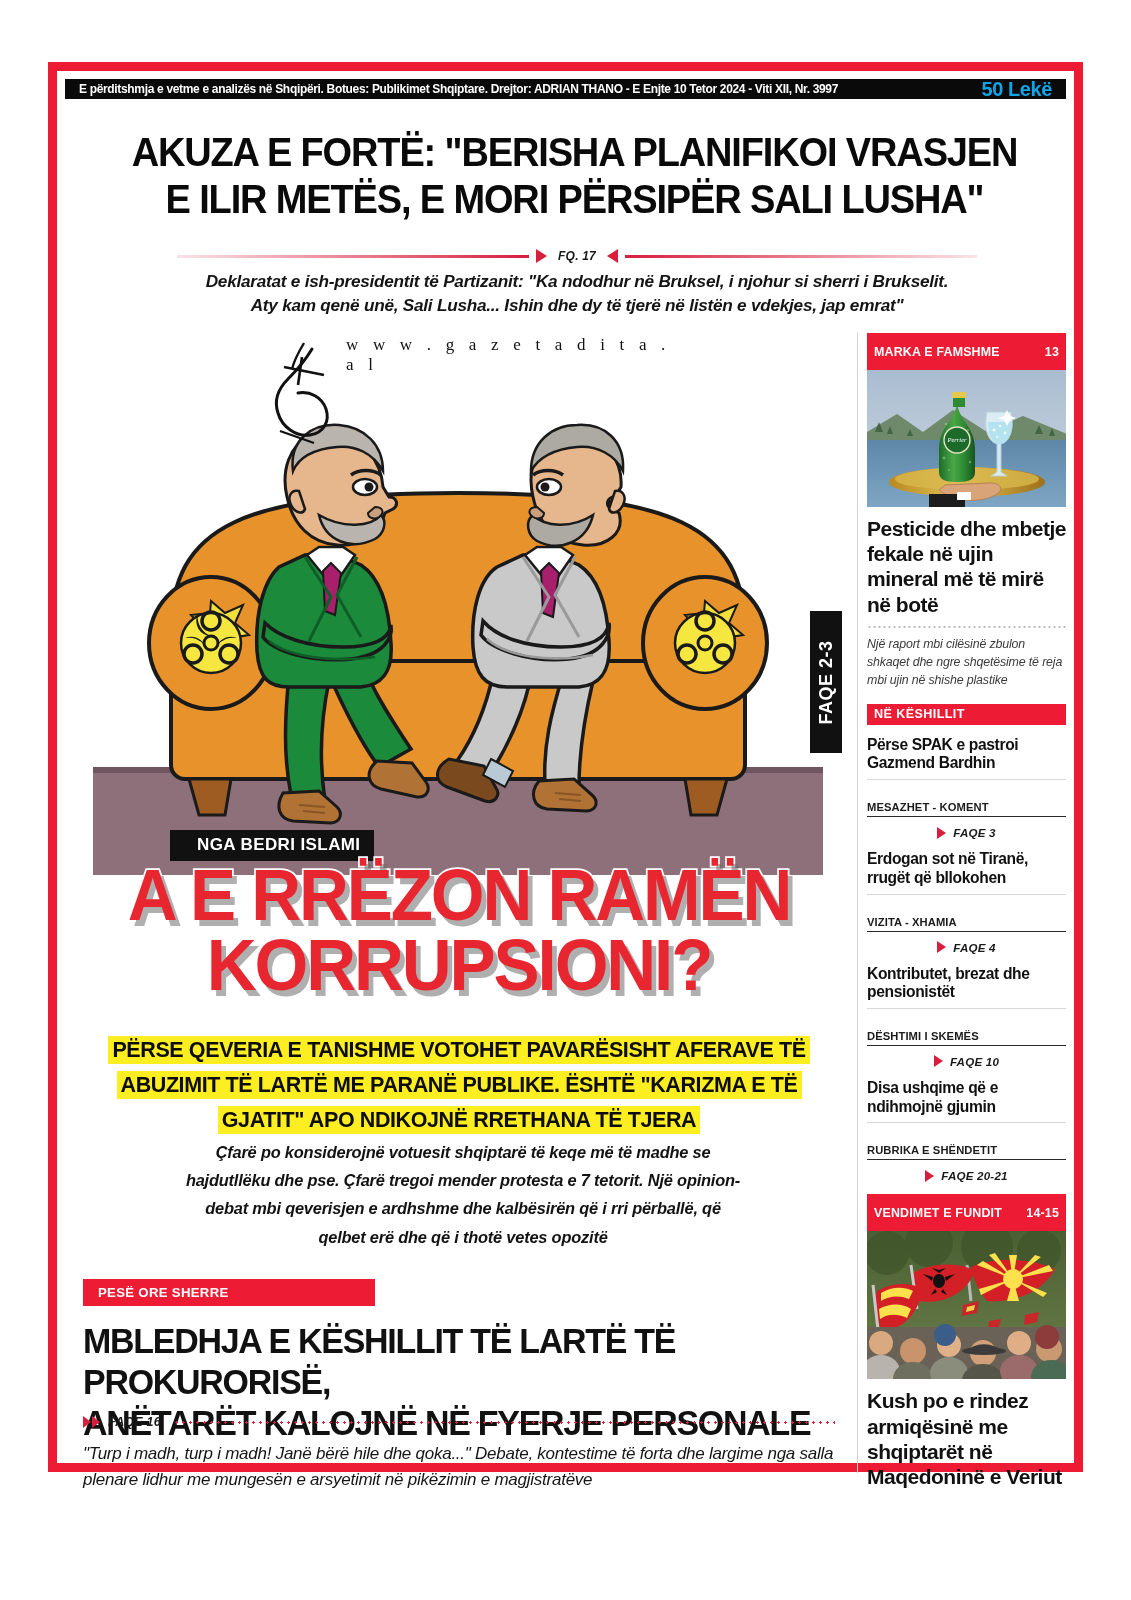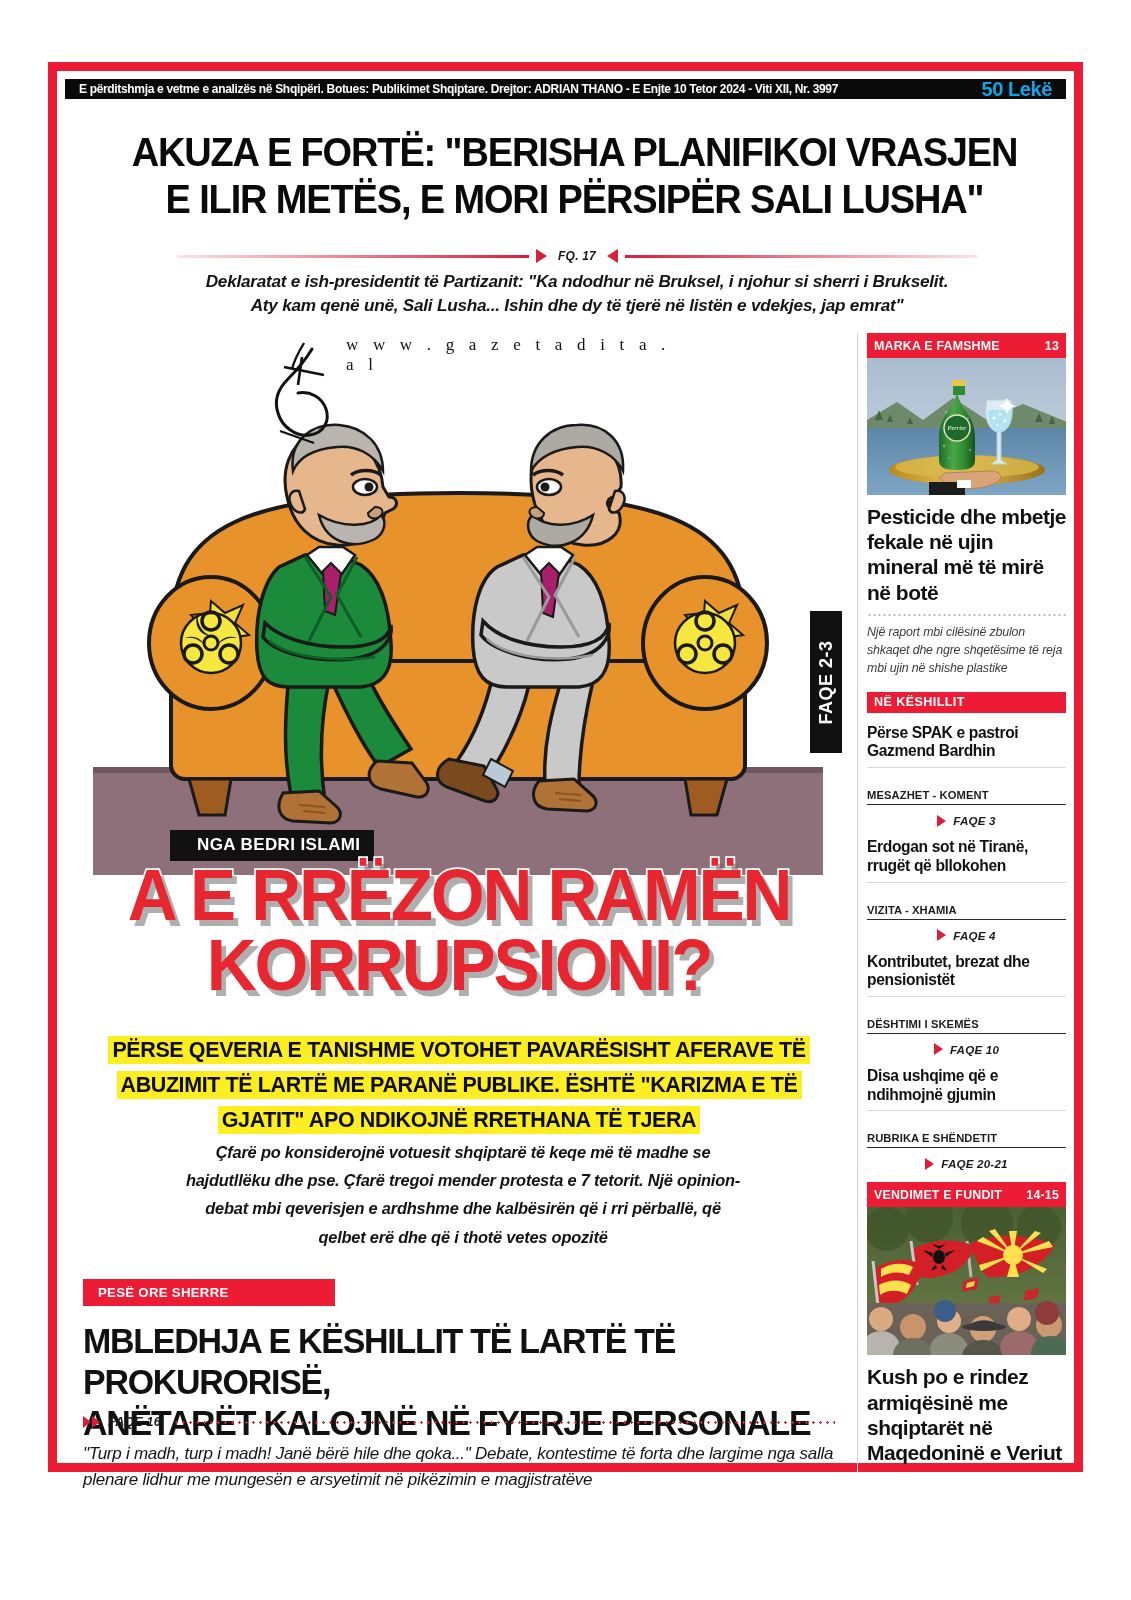--- a/index.html
+++ b/index.html
@@ -249,21 +249,21 @@
     font-style: italic;
     color: #131313;
     letter-spacing: -0.2px;
     z-index: 8;
   }
 
   
   .kicker-bar {
     position: absolute;
     left: 18px; top: 946px;
-    width: 252px; height: 27px;
+    width: 292px; height: 27px;
     background: #ED1B34;
     display: flex;
     align-items: center;
     padding-left: 15px;
   }
   .kicker-bar span {
     color: #ffffff;
     font-size: 13.2px;
     font-weight: bold;
     letter-spacing: 0.3px;
@@ -327,21 +327,21 @@
 
   
   .sidebar {
     position: absolute;
     left: 800px; top: 262px;
     width: 209px; height: 1140px;
     border-left: 1px solid #d2d2d2;
     padding-left: 9px;
   }
   .sb-redbar {
-    height: 25px;
+    height: 37px;
     background: #ED1B34;
     display: flex;
     align-items: center;
     justify-content: space-between;
     padding: 0 7px;
     color: #ffffff;
     font-size: 12.4px;
     font-weight: bold;
     letter-spacing: 0.2px;
   }

